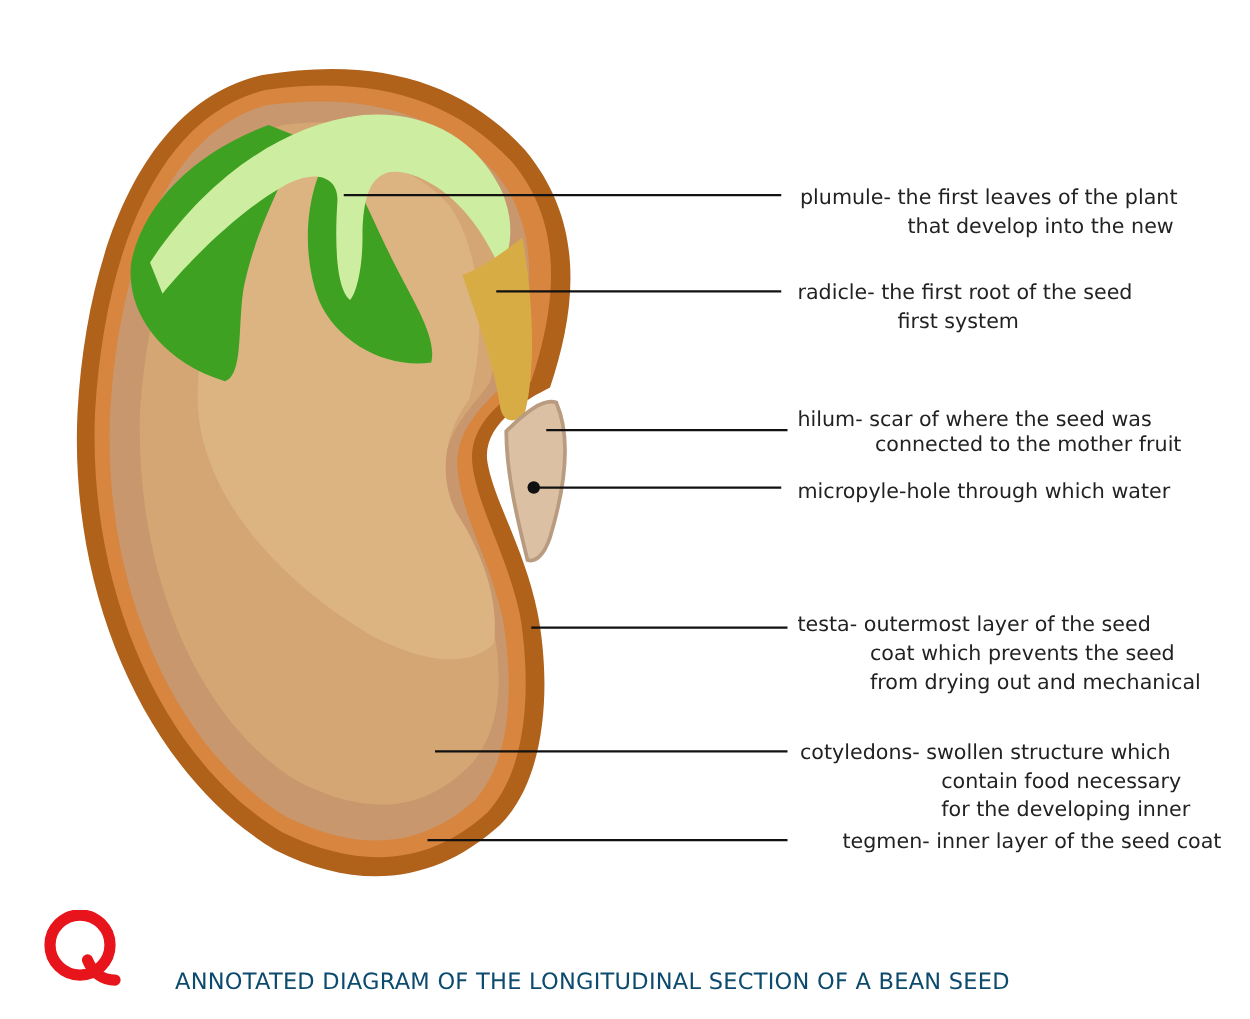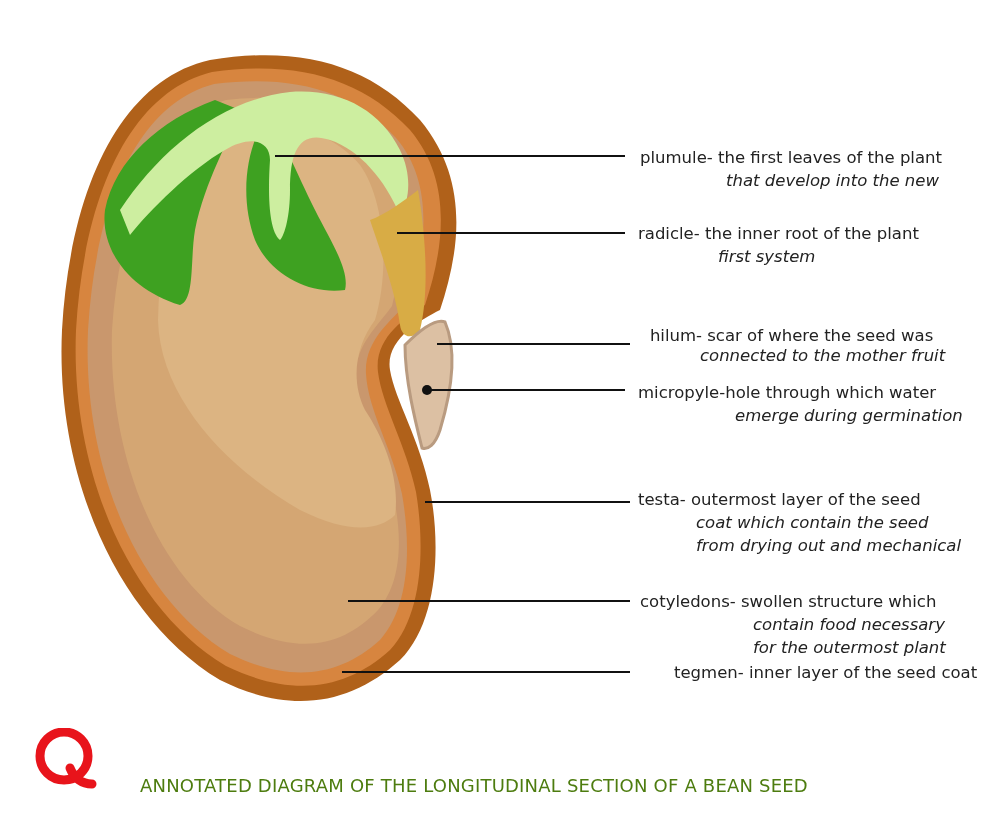--- a/index.html
+++ b/index.html
@@ -1,22 +1,22 @@
 <!DOCTYPE html>
 <html><head>
 <meta charset="utf-8">
 <style>
   html, body { margin: 0; padding: 0; background: #ffffff; }
   body { width: 1000px; height: 815px; position: relative; overflow: hidden;
          font-family: "DejaVu Sans", sans-serif; color: #1a1a1a; }
   #diagram { position: absolute; left: 0; top: 0; }
   .label { position: absolute; font-size: 16.5px; line-height: 23px; white-space: nowrap; color: #222; }
   .label .term { display: inline; }
-  .label .cont { display: block; font-style: italic; }
-  #title { position: absolute; left: 140px; top: 775px; font-size: 18px; letter-spacing: 0.2px; color: #4d7c0f; white-space: nowrap; }
+  .label .cont { display: block; }
+  #title { position: absolute; left: 140px; top: 775px; font-size: 18px; letter-spacing: 0.2px; color: #0c4a6e; white-space: nowrap; }
   #logo { position: absolute; left: 32px; top: 728px; }
 </style>
 </head>
 <body>
 
 <svg id="diagram" width="1000" height="815" viewBox="0 0 1000 815">
 
   <path d="M210,60 C120,80 70,190 62,330 C55,480 120,620 220,680 C290,715 350,705 400,660 C440,620 440,540 430,490 C420,440 395,400 390,370 C385,340 420,320 440,310 C460,250 470,180 420,120 C370,65 300,45 210,60 Z" fill="#b0611a"></path>
 
   <path d="M212,72 C130,92 84,195 76,330 C70,475 132,610 226,666 C292,698 346,690 390,650 C425,612 424,540 416,492 C406,445 382,405 378,372 C374,338 405,318 425,305 C445,245 452,180 410,130 C362,78 296,60 212,72 Z" fill="#d7853f"></path>
@@ -51,47 +51,46 @@
 </svg>
 
 <div class="label" style="left:640px; top:146px;">
   <span class="term">plumule-</span>
   <span>the first leaves of the plant</span>
   <span class="cont" style="padding-left:86px">that develop into the new</span>
 </div>
 
 <div class="label" style="left:638px; top:222px;">
   <span class="term">radicle-</span>
-  <span>the inner root of the plant</span>
+  <span>the first root of the seed</span>
   <span class="cont" style="padding-left:80px">first system</span>
 </div>
 
-<div class="label" style="left:638px; top:326px; line-height:20px;text-align:center;">
+<div class="label" style="left:638px; top:326px; line-height:20px;">
   <span class="term">hilum-</span>
   <span>scar of where the seed was</span>
   <span class="cont" style="padding-left:62px">connected to the mother fruit</span>
 </div>
 
 <div class="label" style="left:638px; top:381px;">
   <span class="term">micropyle-</span><span>hole through which water</span>
-  <span class="cont" style="padding-left:97px">emerge during germination</span>
 </div>
 
 <div class="label" style="left:638px; top:488px;">
   <span class="term">testa-</span>
   <span>outermost layer of the seed</span>
-  <span class="cont" style="padding-left:58px">coat which contain the seed</span>
+  <span class="cont" style="padding-left:58px">coat which prevents the seed</span>
   <span class="cont" style="padding-left:58px">from drying out and mechanical</span>
 </div>
 
 <div class="label" style="left:640px; top:590px;">
   <span class="term">cotyledons-</span>
   <span>swollen structure which</span>
   <span class="cont" style="padding-left:113px">contain food necessary</span>
-  <span class="cont" style="padding-left:113px">for the outermost plant</span>
+  <span class="cont" style="padding-left:113px">for the developing inner</span>
 </div>
 
 <div class="label" style="left:674px; top:661px;">
   <span class="term">tegmen-</span>
   <span>inner layer of the seed coat</span>
 </div>
 
 <svg id="logo" width="72" height="62" viewBox="0 0 72 62">
   <ellipse cx="32" cy="28" rx="24" ry="24" fill="none" stroke="#e8141b" stroke-width="9"></ellipse>
   <path d="M38,40 C42,50 50,56 60,56" fill="none" stroke="#e8141b" stroke-width="9" stroke-linecap="round"></path>

